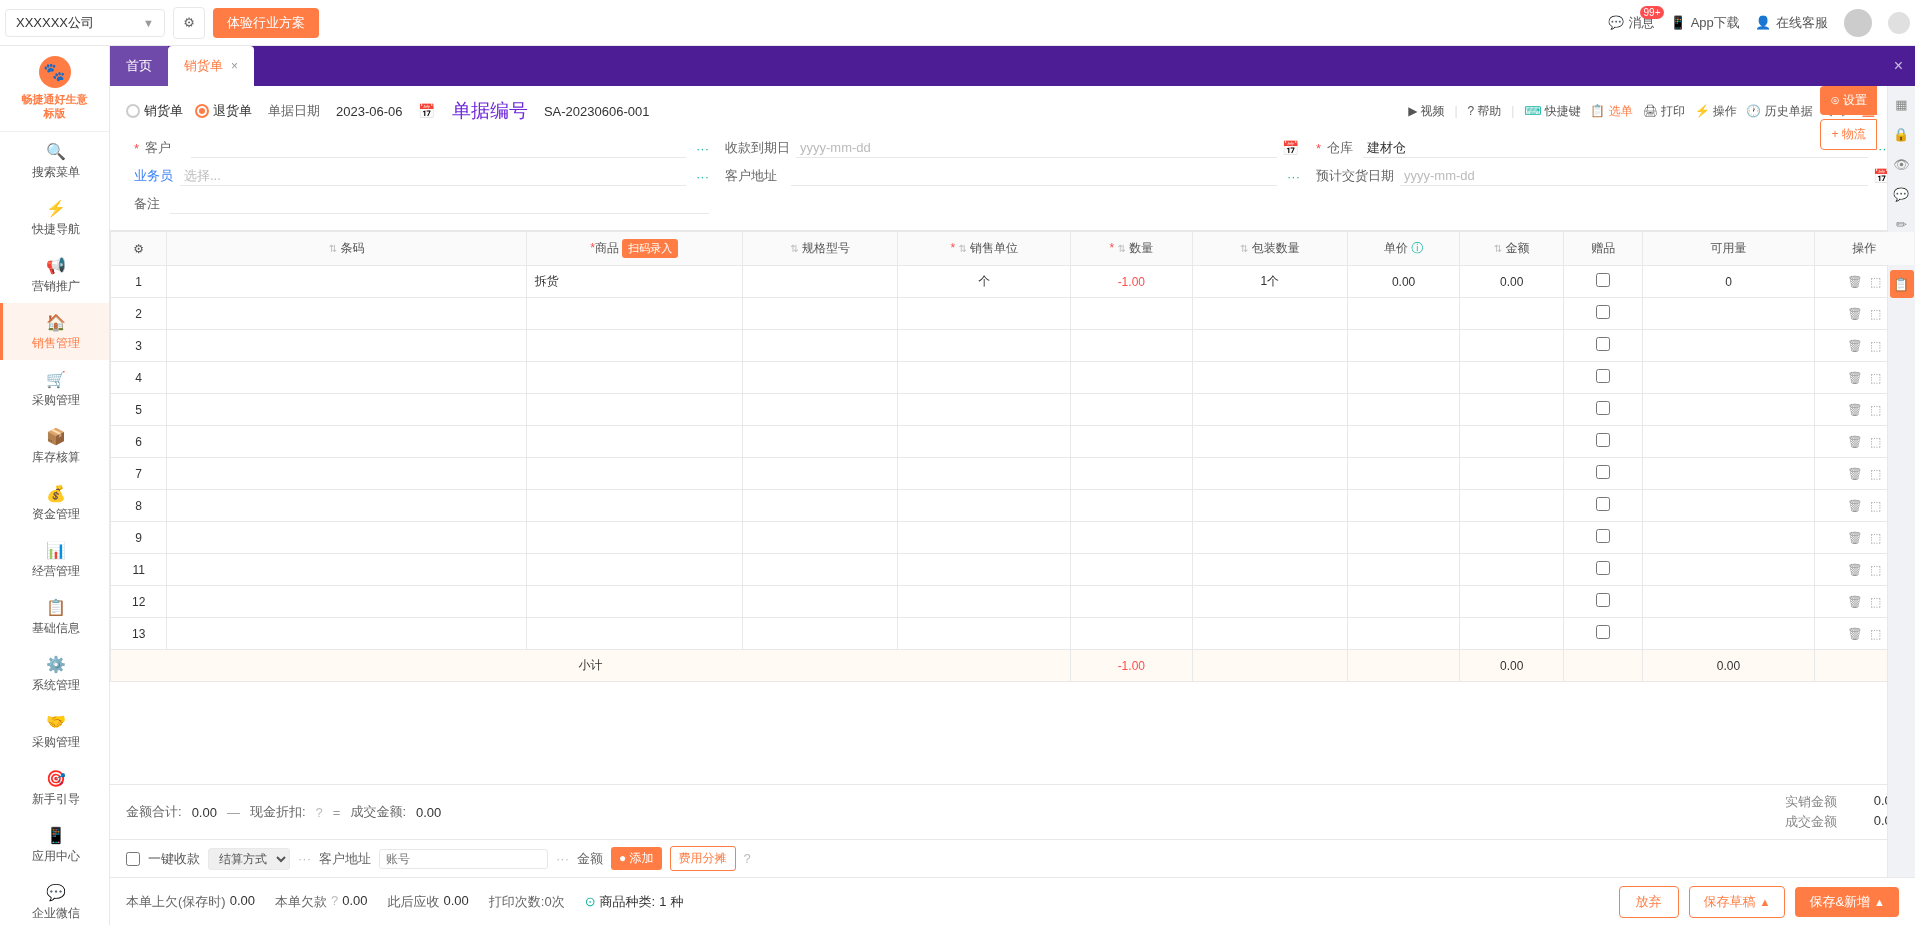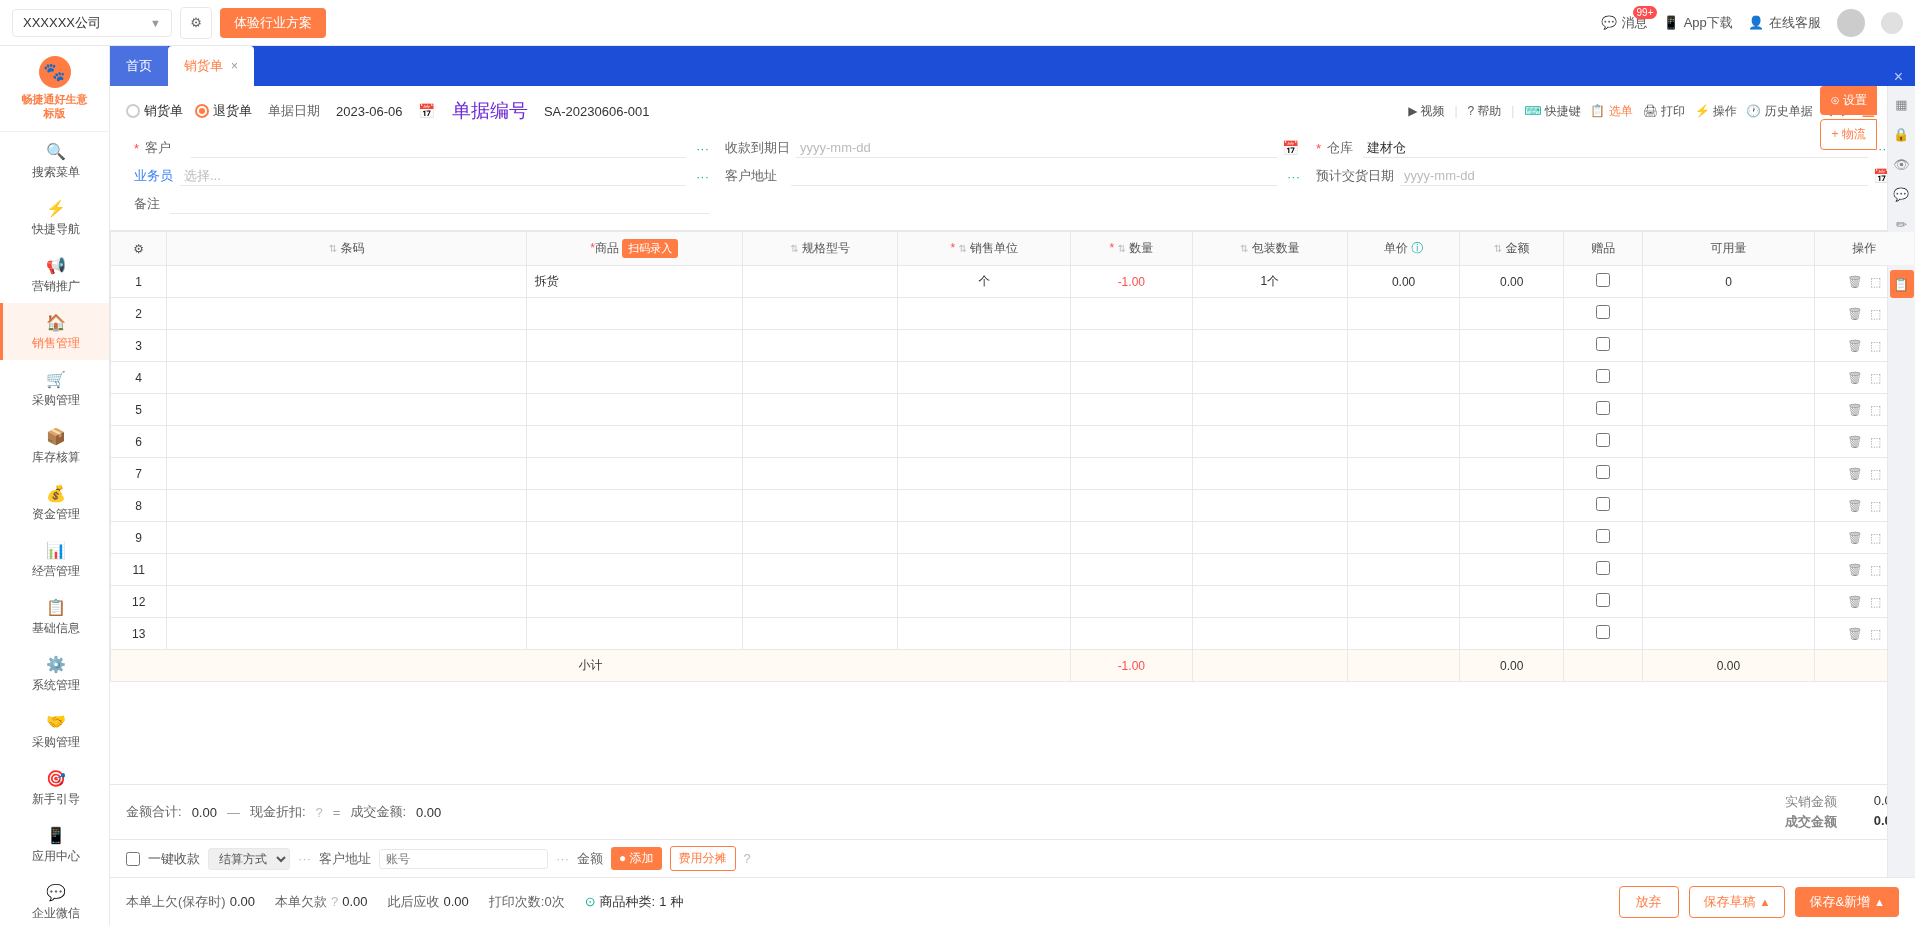--- a/index.html
+++ b/index.html
@@ -1,24 +1,24 @@
 <!DOCTYPE html>
 <html><head>
   <meta charset="utf-8">
   <style>
     * { box-sizing: border-box; margin: 0; padding: 0; }
     body { font-family: 'Microsoft YaHei', Arial, sans-serif; font-size: 13px; background: #f0f2f5; color: #333; overflow: hidden; height: 925px; }
 
     
     .app-container { display: flex; flex-direction: column; height: 925px; }
-    .top-bar { height: 46px; background: #fff; display: flex; align-items: center; padding: 0 12px; border-bottom: 1px solid #e8e8e8; flex-shrink: 0; }
+    .top-bar { height: 46px; background: #fff; display: flex; align-items: center; padding: 0 5px; border-bottom: 1px solid #e8e8e8; flex-shrink: 0; }
     .main-area { display: flex; flex: 1; overflow: hidden; }
     .sidebar { width: 110px; background: #fff; border-right: 1px solid #e8e8e8; display: flex; flex-direction: column; flex-shrink: 0; }
     .content-area { flex: 1; display: flex; flex-direction: column; overflow: hidden; }
-    .tab-bar { height: 40px; background: #1d4ed8; display: flex; align-items: flex-end; flex-shrink: 0; }
+    .tab-bar { height: 40px; background: #4c1d95; display: flex; align-items: center; flex-shrink: 0; }
     .page-content { flex: 1; background: #f5f5f5; overflow: hidden; display: flex; flex-direction: column; }
 
     
     .company-selector { display: flex; align-items: center; gap: 6px; border: 1px solid #e8e8e8; border-radius: 4px; padding: 4px 10px; cursor: pointer; min-width: 160px; }
     .gear-btn { width: 32px; height: 32px; border: 1px solid #e8e8e8; border-radius: 4px; display: flex; align-items: center; justify-content: center; cursor: pointer; margin: 0 8px; color: #666; }
     .trial-btn { background: #ff7d45; color: #fff; border: none; border-radius: 4px; padding: 6px 14px; cursor: pointer; font-size: 13px; }
     .top-right { margin-left: auto; display: flex; align-items: center; gap: 16px; }
     .top-action { display: flex; align-items: center; gap: 4px; cursor: pointer; color: #555; font-size: 13px; }
     .badge-wrap { position: relative; }
     .badge { background: #ff4d4f; color: #fff; border-radius: 8px; font-size: 10px; padding: 1px 4px; position: absolute; top: -8px; right: -10px; white-space: nowrap; }
@@ -77,21 +77,21 @@
     .payment-section { background: #fff; padding: 6px 16px; border-top: 1px solid #e8e8e8; display: flex; align-items: center; gap: 8px; font-size: 13px; flex-shrink: 0; }
     .checkbox-sm { width: 14px; height: 14px; border: 1px solid #ccc; border-radius: 2px; cursor: pointer; }
     .payment-label { color: #555; }
     .select-sm { border: 1px solid #e8e8e8; border-radius: 3px; padding: 2px 6px; font-size: 12px; color: #555; min-width: 80px; }
     .input-sm { border: 1px solid #e8e8e8; border-radius: 3px; padding: 2px 6px; font-size: 12px; min-width: 80px; }
     .add-btn-orange { background: #ff7d45; color: #fff; border: none; border-radius: 3px; padding: 3px 8px; cursor: pointer; font-size: 12px; }
     .fee-btn { background: #fff; color: #ff7d45; border: 1px solid #ff7d45; border-radius: 3px; padding: 3px 8px; cursor: pointer; font-size: 12px; }
     .help-icon { color: #bbb; cursor: pointer; }
 
     .bottom-stats { background: #fff; height: 48px; display: flex; align-items: center; padding: 0 16px; gap: 20px; font-size: 13px; border-top: 1px solid #e8e8e8; }
-    .stat-item { display: flex; align-items: center; gap: 4px; color: #666; }
+    .stat-item { display: flex; gap: 4px; color: #666; }
     .stat-value { color: #333; font-weight: 500; }
     .print-info { color: #666; }
     .product-type { display: flex; align-items: center; gap: 4px; }
     .bottom-actions { margin-left: auto; display: flex; align-items: center; gap: 10px; }
     .discard-btn { border: 1px solid #ff7d45; color: #ff7d45; background: #fff; border-radius: 4px; padding: 6px 16px; cursor: pointer; font-size: 13px; }
     .save-draft-btn { border: 1px solid #ff7d45; color: #ff7d45; background: #fff; border-radius: 4px; padding: 6px 14px; cursor: pointer; font-size: 13px; display: flex; align-items: center; gap: 4px; }
     .save-new-btn { background: #ff7d45; color: #fff; border: none; border-radius: 4px; padding: 6px 14px; cursor: pointer; font-size: 13px; display: flex; align-items: center; gap: 4px; }
     .btn-arrow { font-size: 11px; }
 
     .right-side-panel { width: 28px; background: #f0f2f5; border-left: 1px solid #e8e8e8; display: flex; flex-direction: column; align-items: center; gap: 2px; padding: 4px 0; flex-shrink: 0; }
@@ -595,21 +595,21 @@
               <span class="calc-eq">=</span>
               <span class="calc-label">成交金额:</span>
               <span class="calc-value">0.00</span>
 
               <div style="margin-left:auto; text-align:right;">
                 <div style="display:flex; flex-direction:column; gap:2px; font-size:13px;">
                   <div style="display:flex; gap:12px; justify-content:flex-end;">
                     <span style="color:#888;">实销金额</span>
                     <span style="min-width:50px; text-align:right;">0.00</span>
                   </div>
-                  <div style="display:flex; gap:12px; justify-content:flex-end;font-weight:bold;">
+                  <div style="display:flex; gap:12px; justify-content:flex-end;">
                     <span style="color:#888;">成交金额</span>
                     <span style="min-width:50px; text-align:right;">0.00</span>
                   </div>
                 </div>
               </div>
             </div>
 
             <div class="payment-section">
               <input type="checkbox" class="checkbox-sm" style="">
               <span class="payment-label">一键收款</span>

